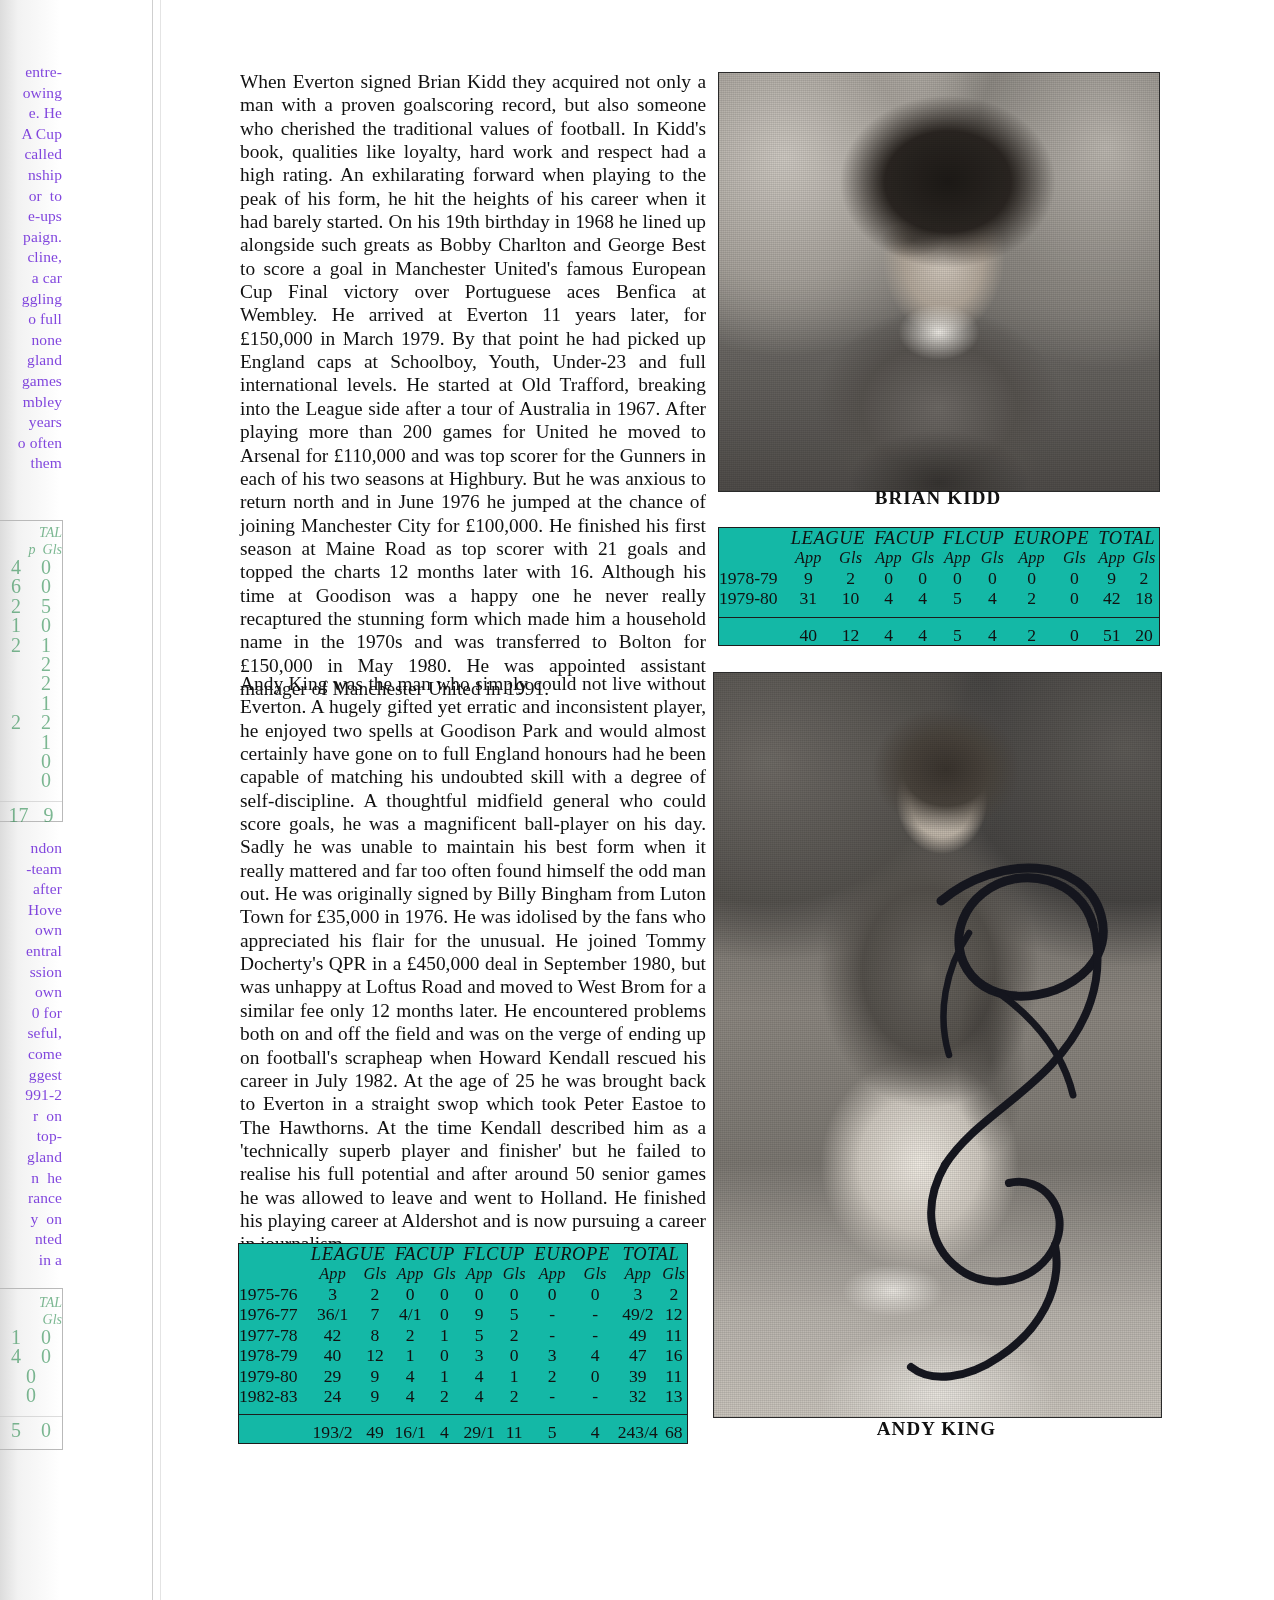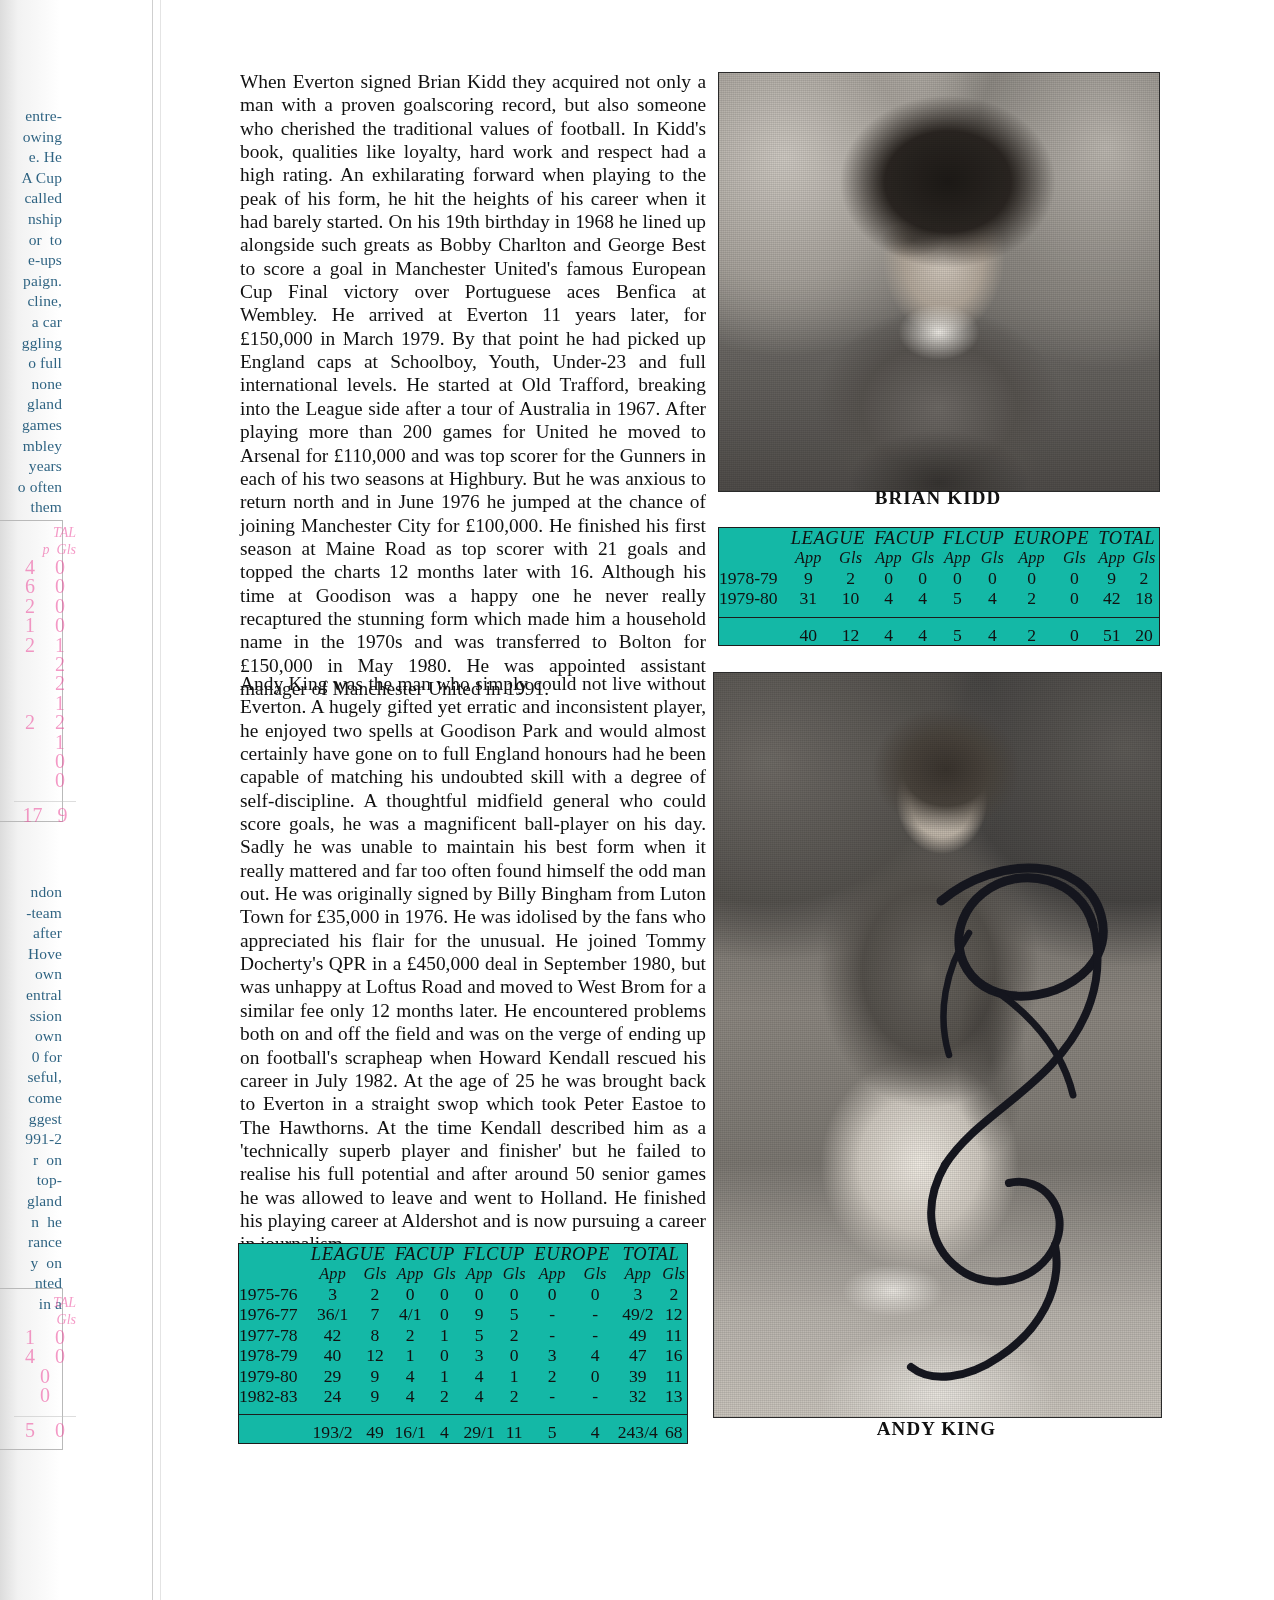--- a/index.html
+++ b/index.html
@@ -35,38 +35,36 @@
     background: #cfcfcf;
   }
 
   
   .frag-col {
     position: absolute;
     left: 0;
     width: 62px;
     text-align: right;
     font-family: "Liberation Serif", serif;
-    color: #0c4a6e;
+    color: #6d28d9;
     opacity: .85;
-    margin-top: 44px;
   }
   .frag-col .ln {
     font-size: 15.5px;
     line-height: 20.6px;
     white-space: pre;
     letter-spacing: .1px;
   }
   .frag-table {
     position: absolute;
     left: 0;
     width: 62px;
-    color: #ec4899;
+    color: #15803d;
     opacity: .55;
     font-family: "Liberation Serif", serif;
-    margin-left: 14px;
   }
   .frag-table .fhead {
     font-style: italic;
     font-size: 14px;
     line-height: 17px;
     text-align: right;
     white-space: pre;
   }
   .frag-table .frow {
     font-size: 20px;
@@ -217,21 +215,21 @@
       <div class="ln">o often</div>
       <div class="ln">them</div>
     </div>
 
   <div class="frag-box" style="top:520px; width:66px; height:300px;"></div>
   <div class="frag-table" id="frag-tbl-top" style="top:524px;">
       <div class="fhead">TAL</div>
       <div class="fhead">p  Gls</div>
       <div class="frow">4    0</div>
       <div class="frow">6    0</div>
-      <div class="frow">2    0</div>
+      <div class="frow">2    5</div>
       <div class="frow">1    0</div>
       <div class="frow">2    1</div>
       <div class="frow">      2</div>
       <div class="frow">      2</div>
       <div class="frow">      1</div>
       <div class="frow">2    2</div>
       <div class="frow">      1</div>
       <div class="frow">      0</div>
       <div class="frow">      0</div>
       <div class="frow" style="margin-top: 10px; border-top: 1.4px solid rgb(194, 194, 194); padding-top: 4px;">17   9</div>

